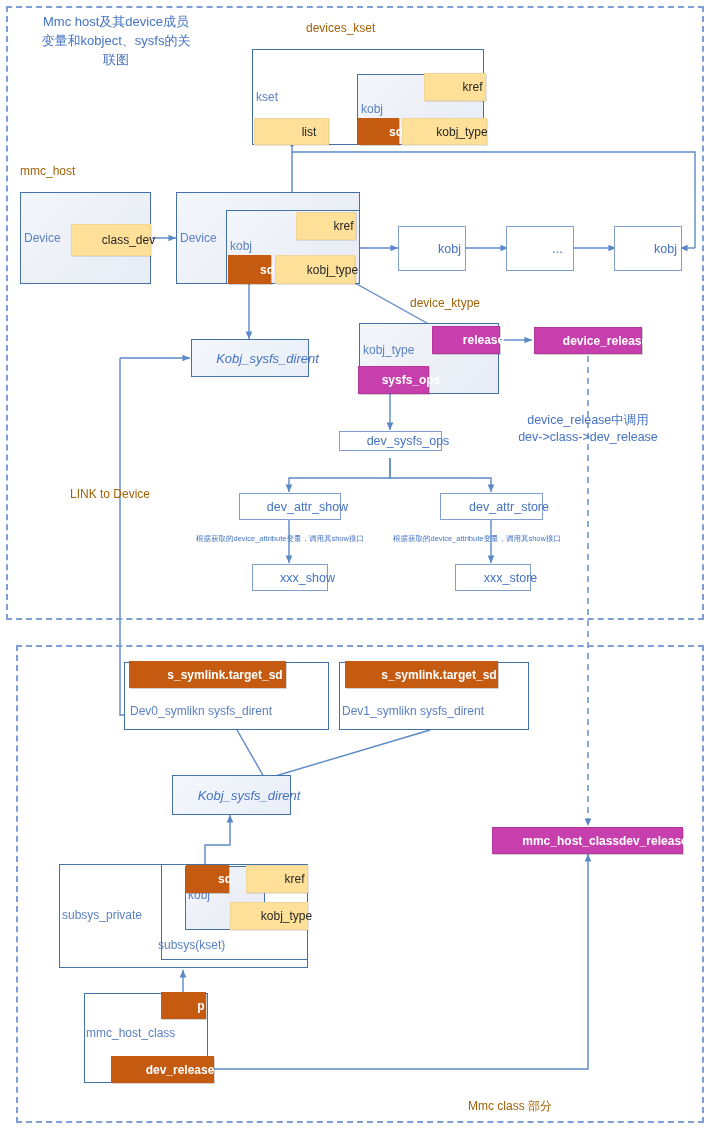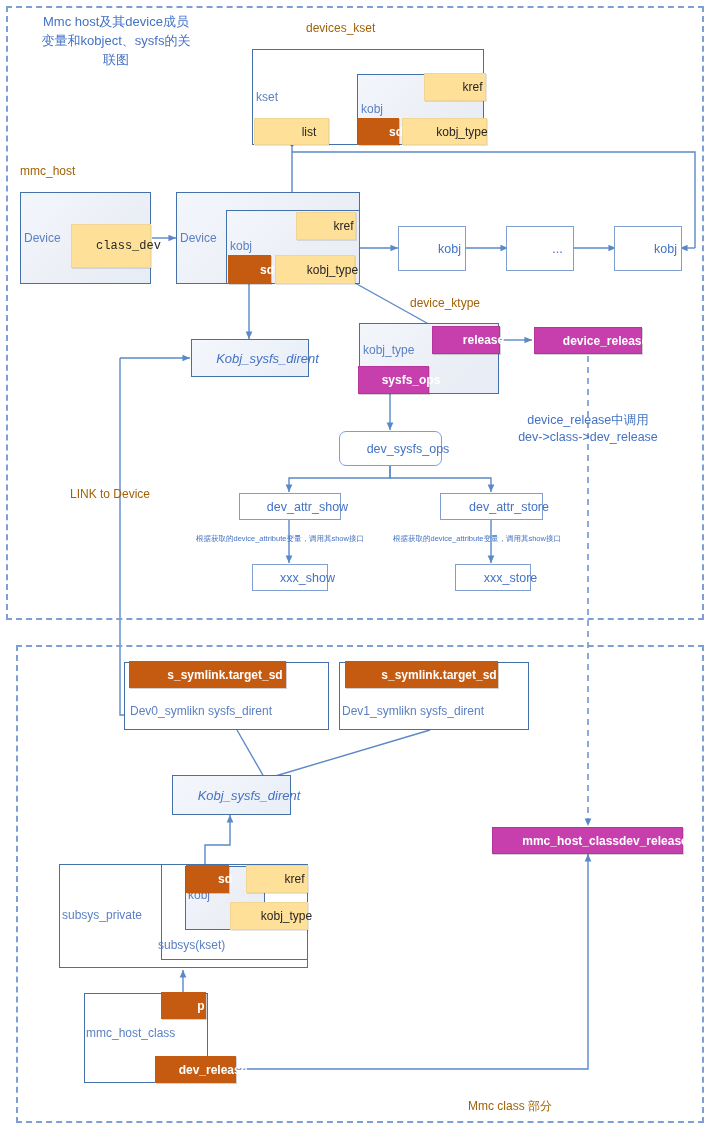--- a/index.html
+++ b/index.html
@@ -108,21 +108,21 @@
   <div class="lbl inbox" style="left:361px;top:102px;">kobj</div>
 
   <div class="chip yellow" style="left:424px;top:73px;width:62px;height:28px;">kref</div>
   <div class="chip yellow" style="left:254px;top:118px;width:75px;height:27px;text-align:right;">list</div>
   <div class="chip orange" style="left:358px;top:118px;width:41px;height:27px;">sd</div>
   <div class="chip yellow" style="left:402px;top:118px;width:85px;height:27px;">kobj_type</div>
 
   <div class="lbl" style="left:20px;top:164px;">mmc_host</div>
   <div class="box" style="left:20px;top:192px;width:131px;height:92px;"></div>
   <div class="lbl inbox" style="left:24px;top:231px;">Device</div>
-  <div class="chip yellow" style="left:71px;top:224px;width:80px;height:44px;font-family:Liberation Mono, monospace;">class_dev</div>
+  <div class="chip yellow" style="left:71px;top:224px;width:80px;height:32px;">class_dev</div>
 
   <div class="box" style="left:176px;top:192px;width:184px;height:92px;"></div>
   <div class="lbl inbox" style="left:180px;top:231px;">Device</div>
 
   <div class="box" style="left:226px;top:210px;width:134px;height:74px;"></div>
   <div class="lbl inbox" style="left:230px;top:239px;">kobj</div>
   <div class="chip yellow" style="left:296px;top:212px;width:60px;height:28px;">kref</div>
   <div class="chip orange" style="left:228px;top:255px;width:43px;height:29px;">sd</div>
   <div class="chip yellow" style="left:275px;top:255px;width:80px;height:29px;">kobj_type</div>
 
@@ -138,21 +138,21 @@
   <div class="chip magenta" style="left:534px;top:327px;width:108px;height:27px;">device_release</div>
 
   <div class="note" style="left:452px;top:412px;width:272px;">
     <div>device_release中调用</div>
     <div>dev-&gt;class-&gt;dev_release</div>
   </div>
 
   <div class="chip blueoutline" style="left:191px;top:339px;width:118px;height:38px;">Kobj_sysfs_dirent</div>
   <div class="lbl" style="left:70px;top:487px;">LINK to Device</div>
 
-  <div class="chip whitebox" style="left:339px;top:431px;width:103px;height:35px;border-radius:7px;">dev_sysfs_ops</div>
+  <div class="chip whitebox" style="left:339px;top:431px;width:103px;height:20px;">dev_sysfs_ops</div>
   <div class="chip whitebox" style="left:239px;top:493px;width:102px;height:27px;">dev_attr_show</div>
   <div class="chip whitebox" style="left:440px;top:493px;width:103px;height:27px;">dev_attr_store</div>
   <div class="chip whitebox" style="left:252px;top:564px;width:76px;height:27px;">xxx_show</div>
   <div class="chip whitebox" style="left:455px;top:564px;width:76px;height:27px;">xxx_store</div>
 
   <div class="tiny" style="left:196px;top:534px;">根据获取的device_attribute变量，调用其show接口</div>
   <div class="tiny" style="left:393px;top:534px;">根据获取的device_attribute变量，调用其show接口</div>
 
   <div class="box plain" style="left:124px;top:662px;width:205px;height:68px;"></div>
   <div class="chip orange" style="left:129px;top:661px;width:157px;height:27px;">s_symlink.target_sd</div>
@@ -174,17 +174,17 @@
 
   <div class="box" style="left:185px;top:866px;width:80px;height:64px;"></div>
   <div class="lbl inbox" style="left:188px;top:888px;">kobj</div>
   <div class="chip orange" style="left:186px;top:865px;width:43px;height:28px;">sd</div>
   <div class="chip yellow" style="left:246px;top:865px;width:62px;height:28px;">kref</div>
   <div class="chip yellow" style="left:230px;top:902px;width:78px;height:28px;">kobj_type</div>
 
   <div class="box plain" style="left:84px;top:993px;width:124px;height:90px;"></div>
   <div class="chip orange" style="left:161px;top:992px;width:45px;height:27px;">p</div>
   <div class="lbl inbox" style="left:86px;top:1026px;">mmc_host_class</div>
-  <div class="chip orange" style="left:111px;top:1056px;width:81px;height:27px;margin-left:44px;">dev_release</div>
+  <div class="chip orange" style="left:111px;top:1056px;width:103px;height:27px;">dev_release</div>
 
   <div class="lbl" style="left:468px;top:1098px;">Mmc class 部分</div>
 
 </div>
 
 </body></html>

